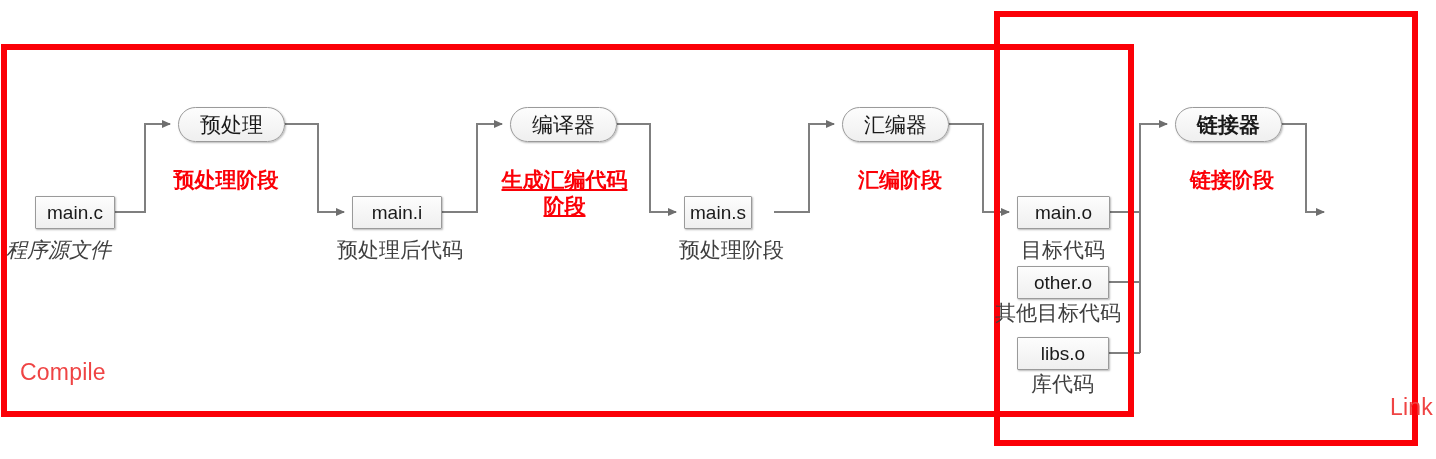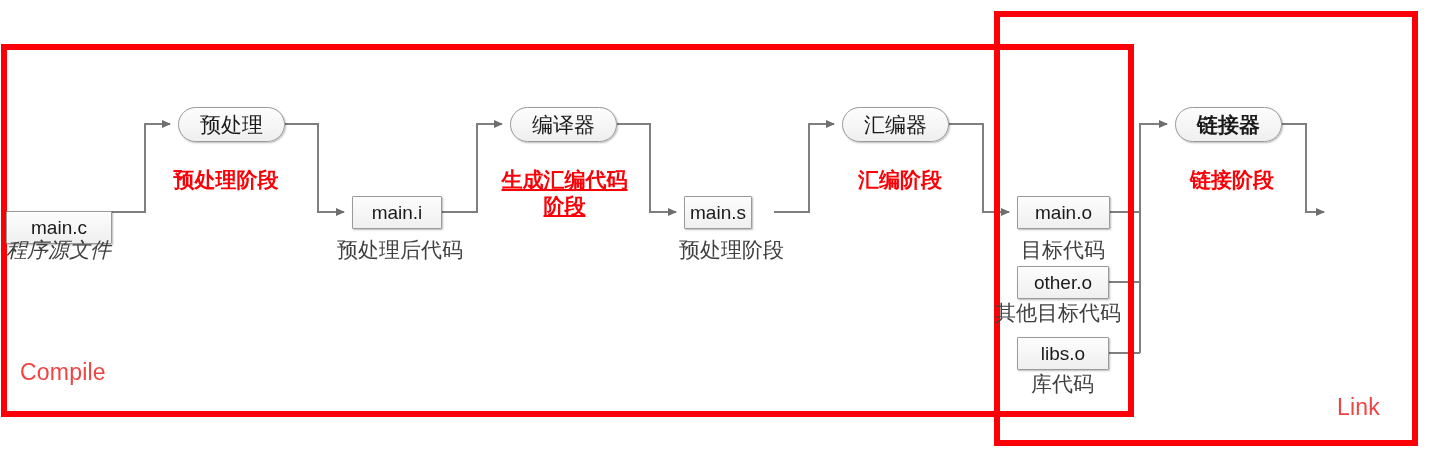--- a/index.html
+++ b/index.html
@@ -12,41 +12,41 @@
   
   .frame{position:absolute;border:6px solid #fb0007;box-sizing:border-box;background:transparent;}
   #frame-compile{left:1px;top:44px;width:1133px;height:373px;}
   #frame-link{left:994px;top:11px;width:424px;height:435px;}
 
   .frame-label{
     position:absolute;color:#ef4444;font-weight:normal;font-size:23px;
     letter-spacing:.2px;white-space:nowrap;line-height:1;
   }
   #label-compile{left:20px;top:361px;}
-  #label-link{left:1337px;top:396px;}
+  #label-link{left:1390px;top:396px;}
 
   
   .node{
     position:absolute;box-sizing:border-box;
     display:flex;align-items:center;justify-content:center;
     background:linear-gradient(#fdfdfd,#efefef);
     border:1px solid #9a9a9a;
     color:#1a1a1a;
     box-shadow:1px 1px 2px rgba(0,0,0,.28);
   }
   .file-node{
     font-size:19px;height:33px;border-radius:1px;
   }
   .stage-node{
     font-size:21px;height:35px;border-radius:18px/18px;
     font-family:"DejaVu Serif","Liberation Serif",serif;
   }
 
   
-  #node-mainc   {left:6px;  top:196px; width:106px;margin-top:15px;}
+  #node-mainc   {left:35px;  top:196px; width:80px;}
   #node-maini   {left:352px; top:196px; width:90px;}
   #node-mains   {left:684px; top:196px; width:68px;}
   #node-maino   {left:1017px;top:196px; width:93px;}
   #node-othero  {left:1017px;top:266px; width:92px;}
   #node-libso   {left:1017px;top:337px; width:92px;}
   #node-aout    {left:1332px;top:197px; width:88px;}
 
   
   #node-pre   {left:178px; top:107px; width:107px;}
   #node-comp  {left:510px; top:107px; width:107px;}

